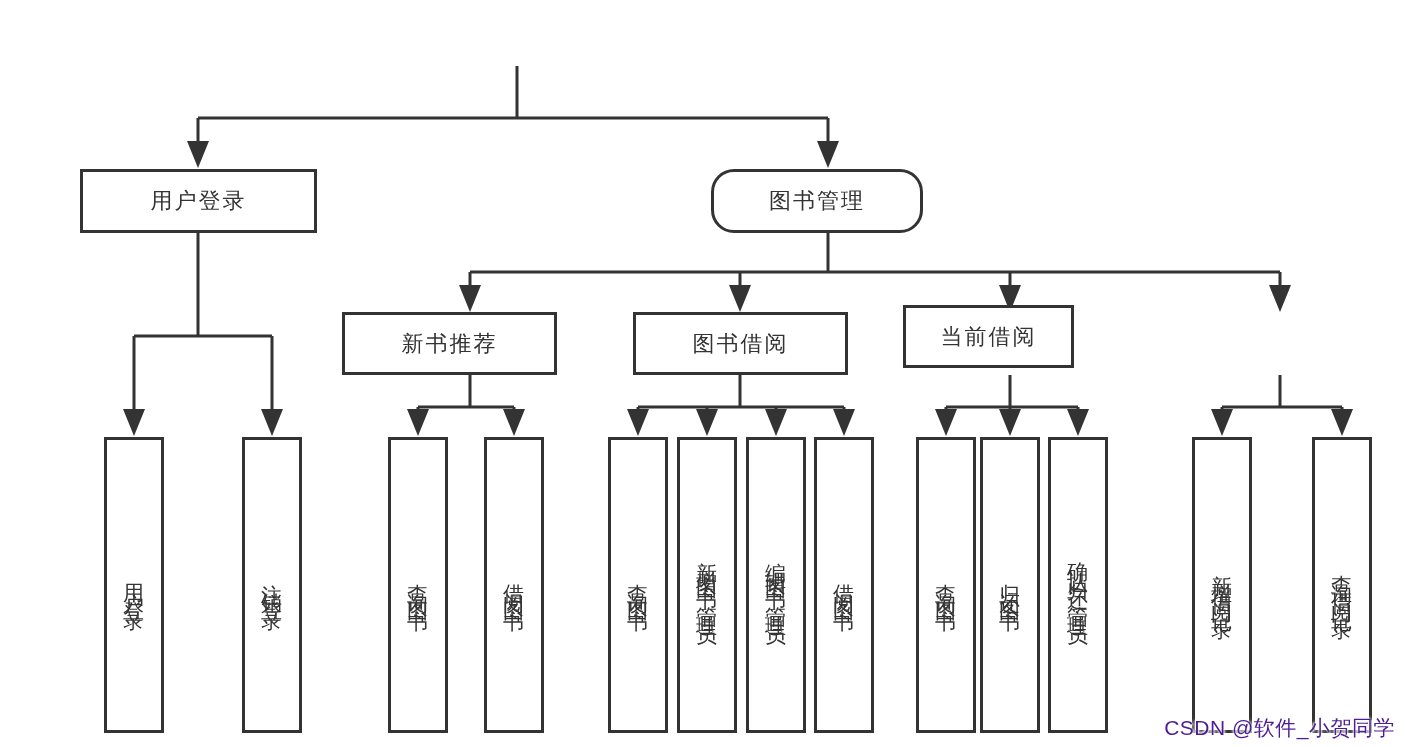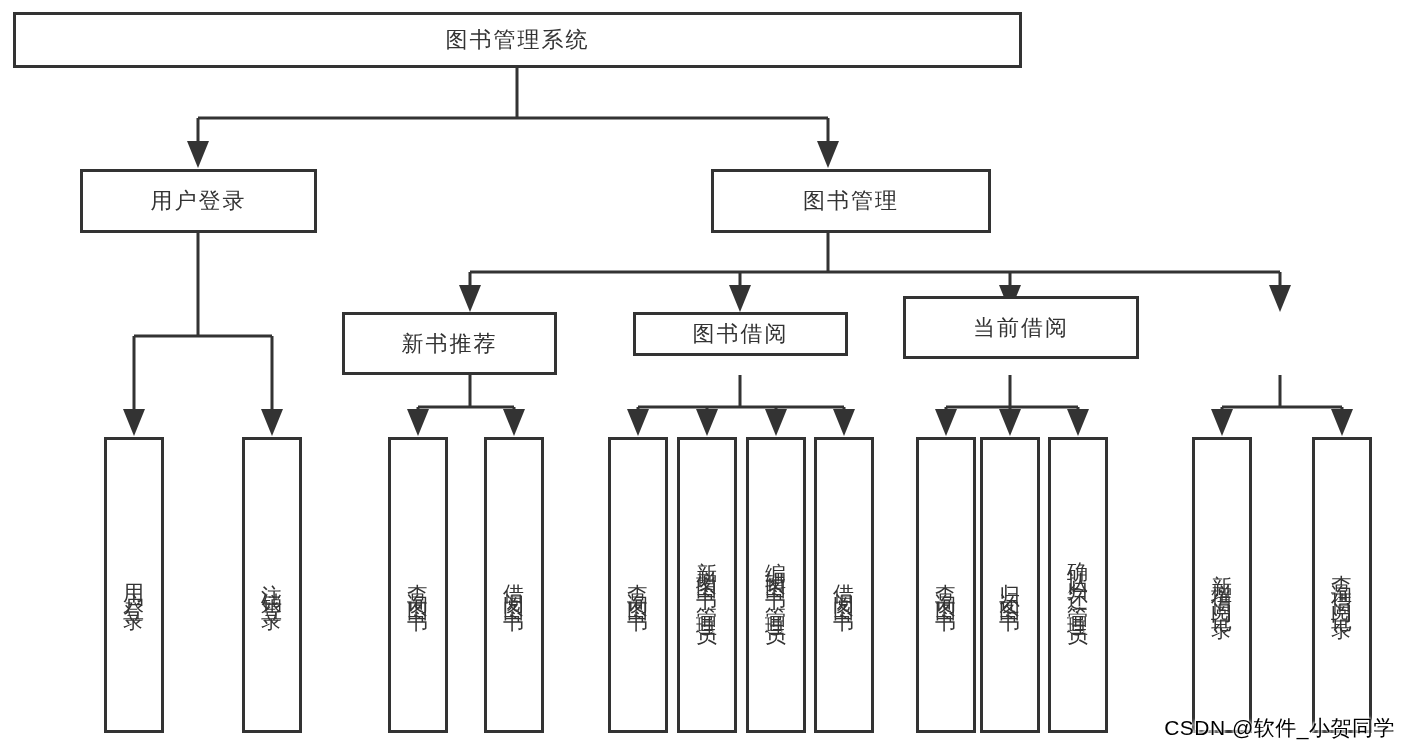--- a/index.html
+++ b/index.html
@@ -43,24 +43,24 @@
     text-orientation: mixed;
     font-size: 21px;
     line-height: 1;
     letter-spacing: 9px;
     font-weight: 500;
     white-space: nowrap;
   }
   
   #n-root  { left: 13px;  top: 12px;  width: 1009px; height: 56px; }
   #n-l2-0  { left: 80px;  top: 169px; width: 237px;  height: 64px; }
-  #n-l2-1  { left: 711px; top: 169px; width: 280px;  height: 64px; }
+  #n-l2-1  { left: 711px; top: 169px; width: 212px;  height: 64px; border-radius: 23px; }
   #n-l3-0  { left: 342px; top: 312px; width: 215px;  height: 63px; }
-  #n-l3-1  { left: 633px; top: 312px; width: 215px;  height: 44px; }
-  #n-l3-2  { left: 903px; top: 296px; width: 236px;  height: 63px; }
+  #n-l3-1  { left: 633px; top: 312px; width: 215px;  height: 63px; }
+  #n-l3-2  { left: 903px; top: 305px; width: 171px;  height: 63px; }
   #n-l3-3  { left: 1173px;top: 312px; width: 215px;  height: 63px; }
   .leaf    { top: 437px; width: 60px; height: 296px; }
   #n-leaf-0  { left: 104px; }
   #n-leaf-1  { left: 242px; }
   #n-leaf-2  { left: 388px; }
   #n-leaf-3  { left: 484px; }
   #n-leaf-4  { left: 608px; }
   #n-leaf-5  { left: 677px; }
   #n-leaf-6  { left: 746px; }
   #n-leaf-7  { left: 814px; }
@@ -68,21 +68,21 @@
   #n-leaf-9  { left: 980px; }
   #n-leaf-10 { left: 1048px; }
   #n-leaf-11 { left: 1192px; }
   #n-leaf-12 { left: 1312px; }
   .watermark {
     position: absolute;
     right: 10px;
     bottom: 5px;
     z-index: 5;
     font-size: 21px;
-    color: #000000;
+    color: #4c1d95;
     letter-spacing: 0.5px;
     text-shadow: 1px 1px 2px #ffffff, -1px -1px 2px #ffffff, 0 0 4px #ffffff;
     white-space: nowrap;
   }
 </style>
 </head>
 <body>
 
 <div id="canvas">
 
@@ -112,23 +112,20 @@
       <polygon points="765,409 787,409 776,436"></polygon>
       <polygon points="833,409 855,409 844,436"></polygon>
       <polygon points="935,409 957,409 946,436"></polygon>
       <polygon points="999,409 1021,409 1010,436"></polygon>
       <polygon points="1067,409 1089,409 1078,436"></polygon>
       <polygon points="1211,409 1233,409 1222,436"></polygon>
       <polygon points="1331,409 1353,409 1342,436"></polygon>
     </g>
   </svg>
 
-  <div class="node h-node" id="n-root">
-    <span>图书管理系统</span>
-  </div>
 
   <div class="node h-node" id="n-l2-0">
     <span>用户登录</span>
   </div>
   <div class="node h-node" id="n-l2-1">
     <span>图书管理</span>
   </div>
 
   <div class="node h-node" id="n-l3-0">
     <span>新书推荐</span>

